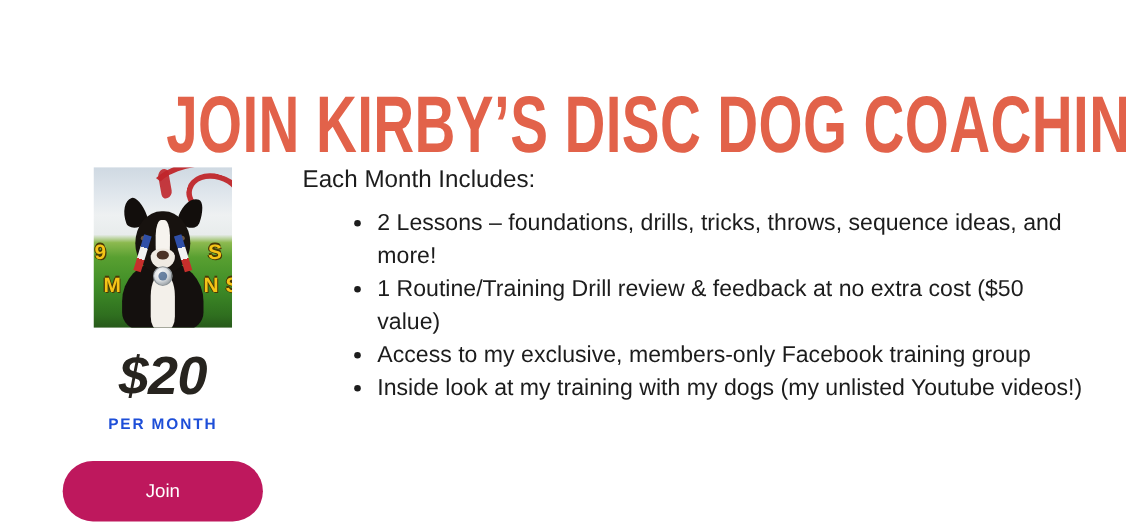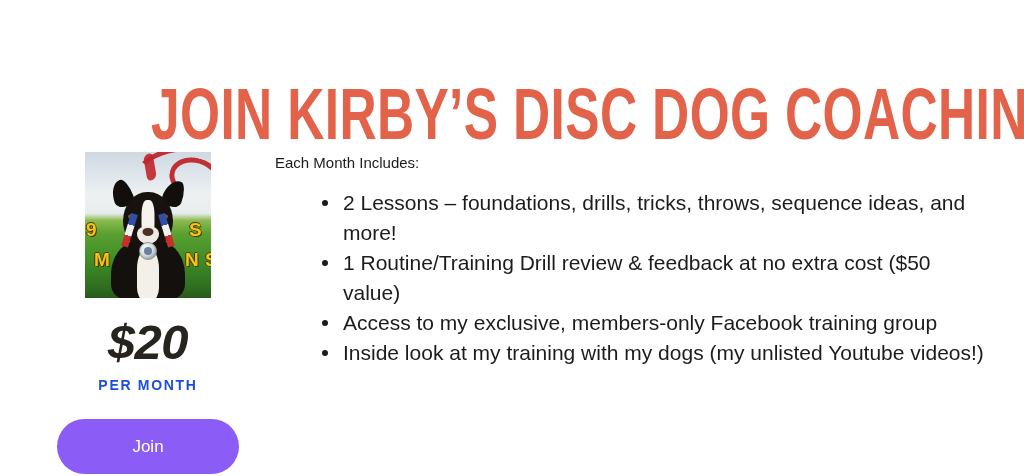--- a/index.html
+++ b/index.html
@@ -294,41 +294,41 @@
     line-height: 1;
   }
 
   .join-btn {
     display: block;
     margin: 27px auto 0 auto;
     width: 182px;
     height: 55px;
     border: none;
     border-radius: 28px;
-    background: #8b5cf6;
+    background: #be185d;
     color: #ffffff;
     font-family: "Liberation Sans", sans-serif;
     font-size: 17px;
     line-height: 55px;
     padding: 0;
     cursor: pointer;
     text-align: center;
   }
 
   
   .list-col {
     position: absolute;
     left: 275px;
     top: 8px;
     width: 720px;
   }
   .list-intro {
     color: #1c1c1c;
     font-family: "Liberation Sans", sans-serif;
-    font-size: 15px;
+    font-size: 22px;
     line-height: 29px;
     margin: 0 0 2px 0;
   }
   ul.features {
     margin: 11px;
     padding: 0 0 0 36px;
     list-style: none;
   }
   ul.features li {
     position: relative;

